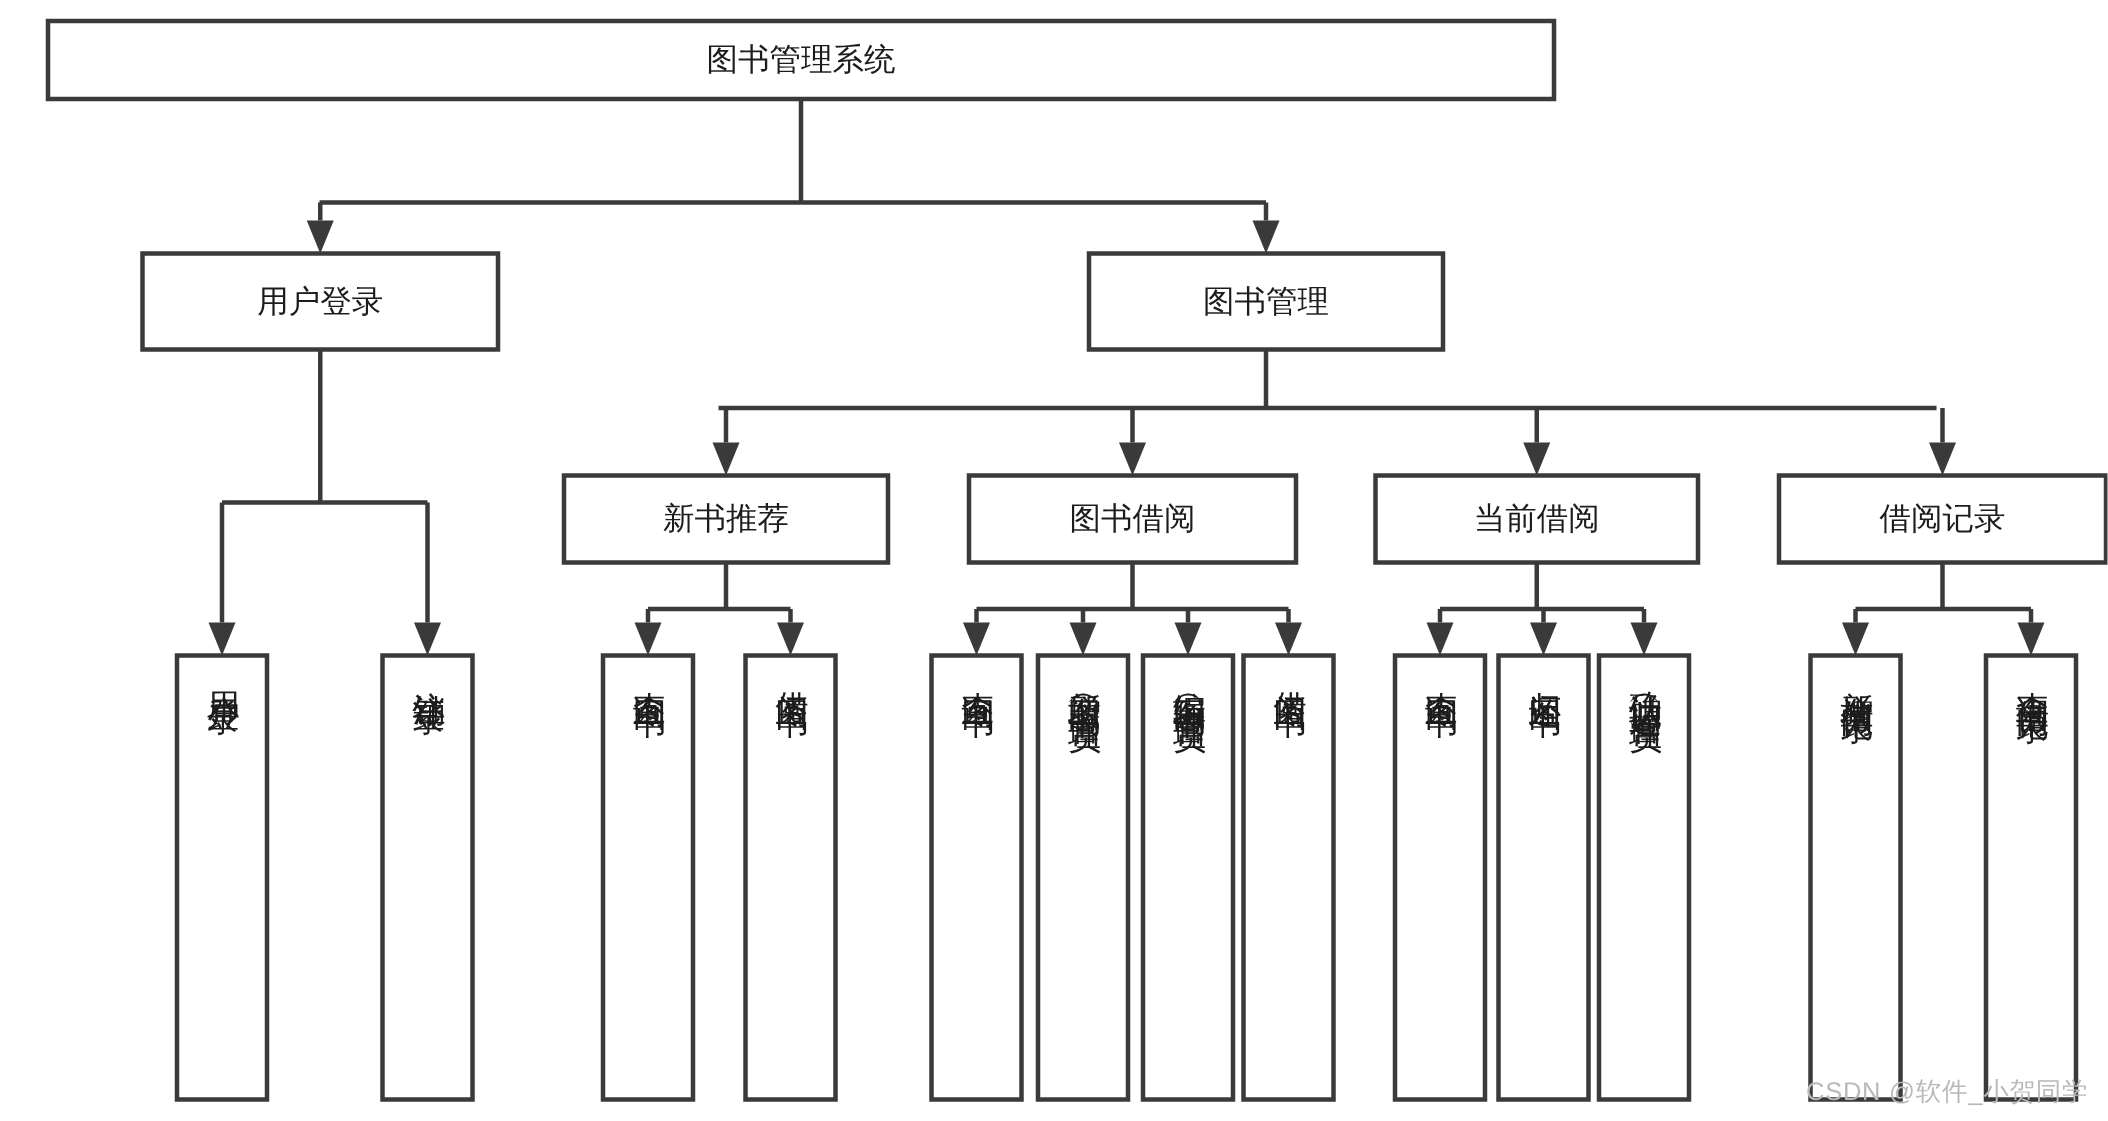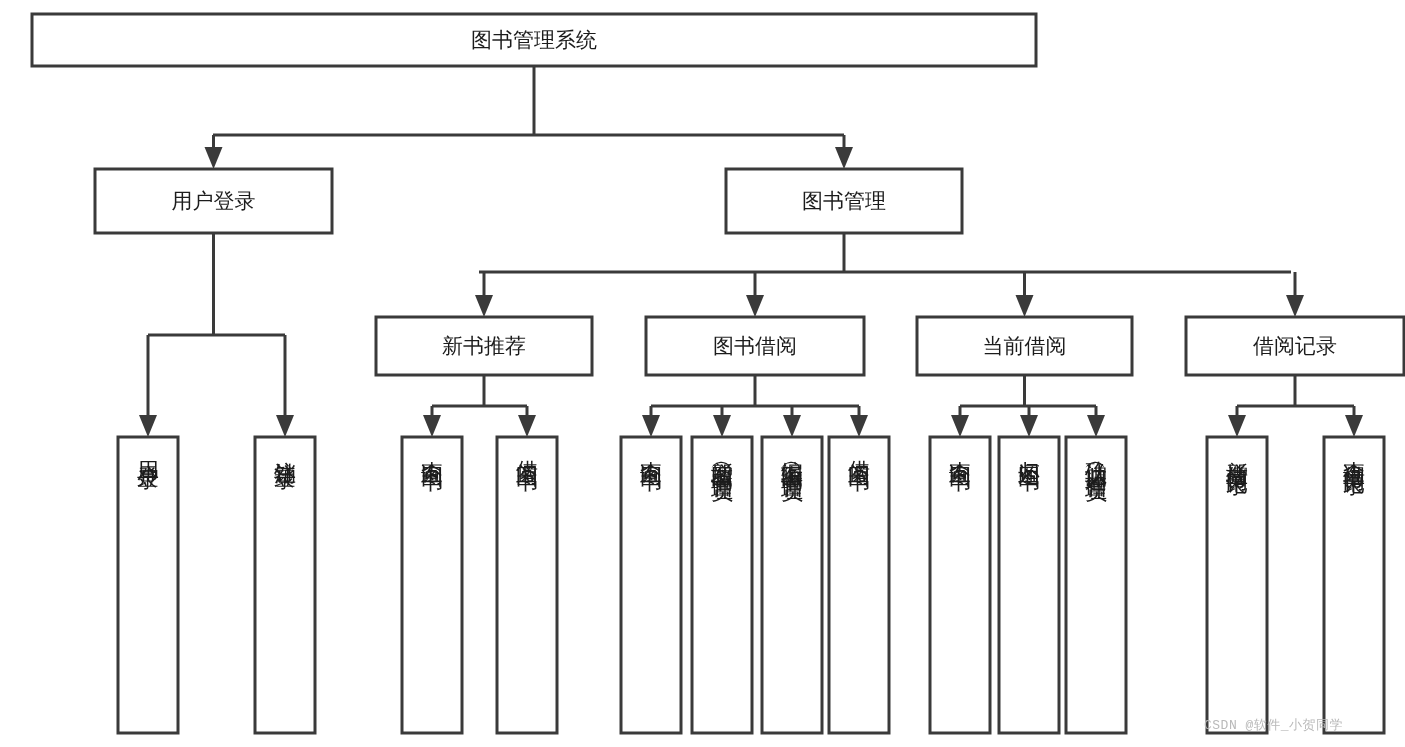--- a/index.html
+++ b/index.html
@@ -63,22 +63,22 @@
     text-orientation: upright;
     font-family: "DejaVu Sans", "Liberation Sans", sans-serif;
     font-size: 22px;
     line-height: 1.18;
     color: #1c1c1c;
     letter-spacing: 3px;
     white-space: nowrap;
   }
   .watermark {
     position: absolute;
-    font-family: Liberation Mono, monospace;
-    font-size: 13px;
+    font-family: Liberation Sans, sans-serif;
+    font-size: 17px;
     color: #b9b9b9;
     white-space: nowrap;
     letter-spacing: 0.5px;
   }
 </style>
 </head>
 <body>
 
 <div id="diagram-root">
   <svg class="diagram-canvas" viewBox="0 0 1405 747">

